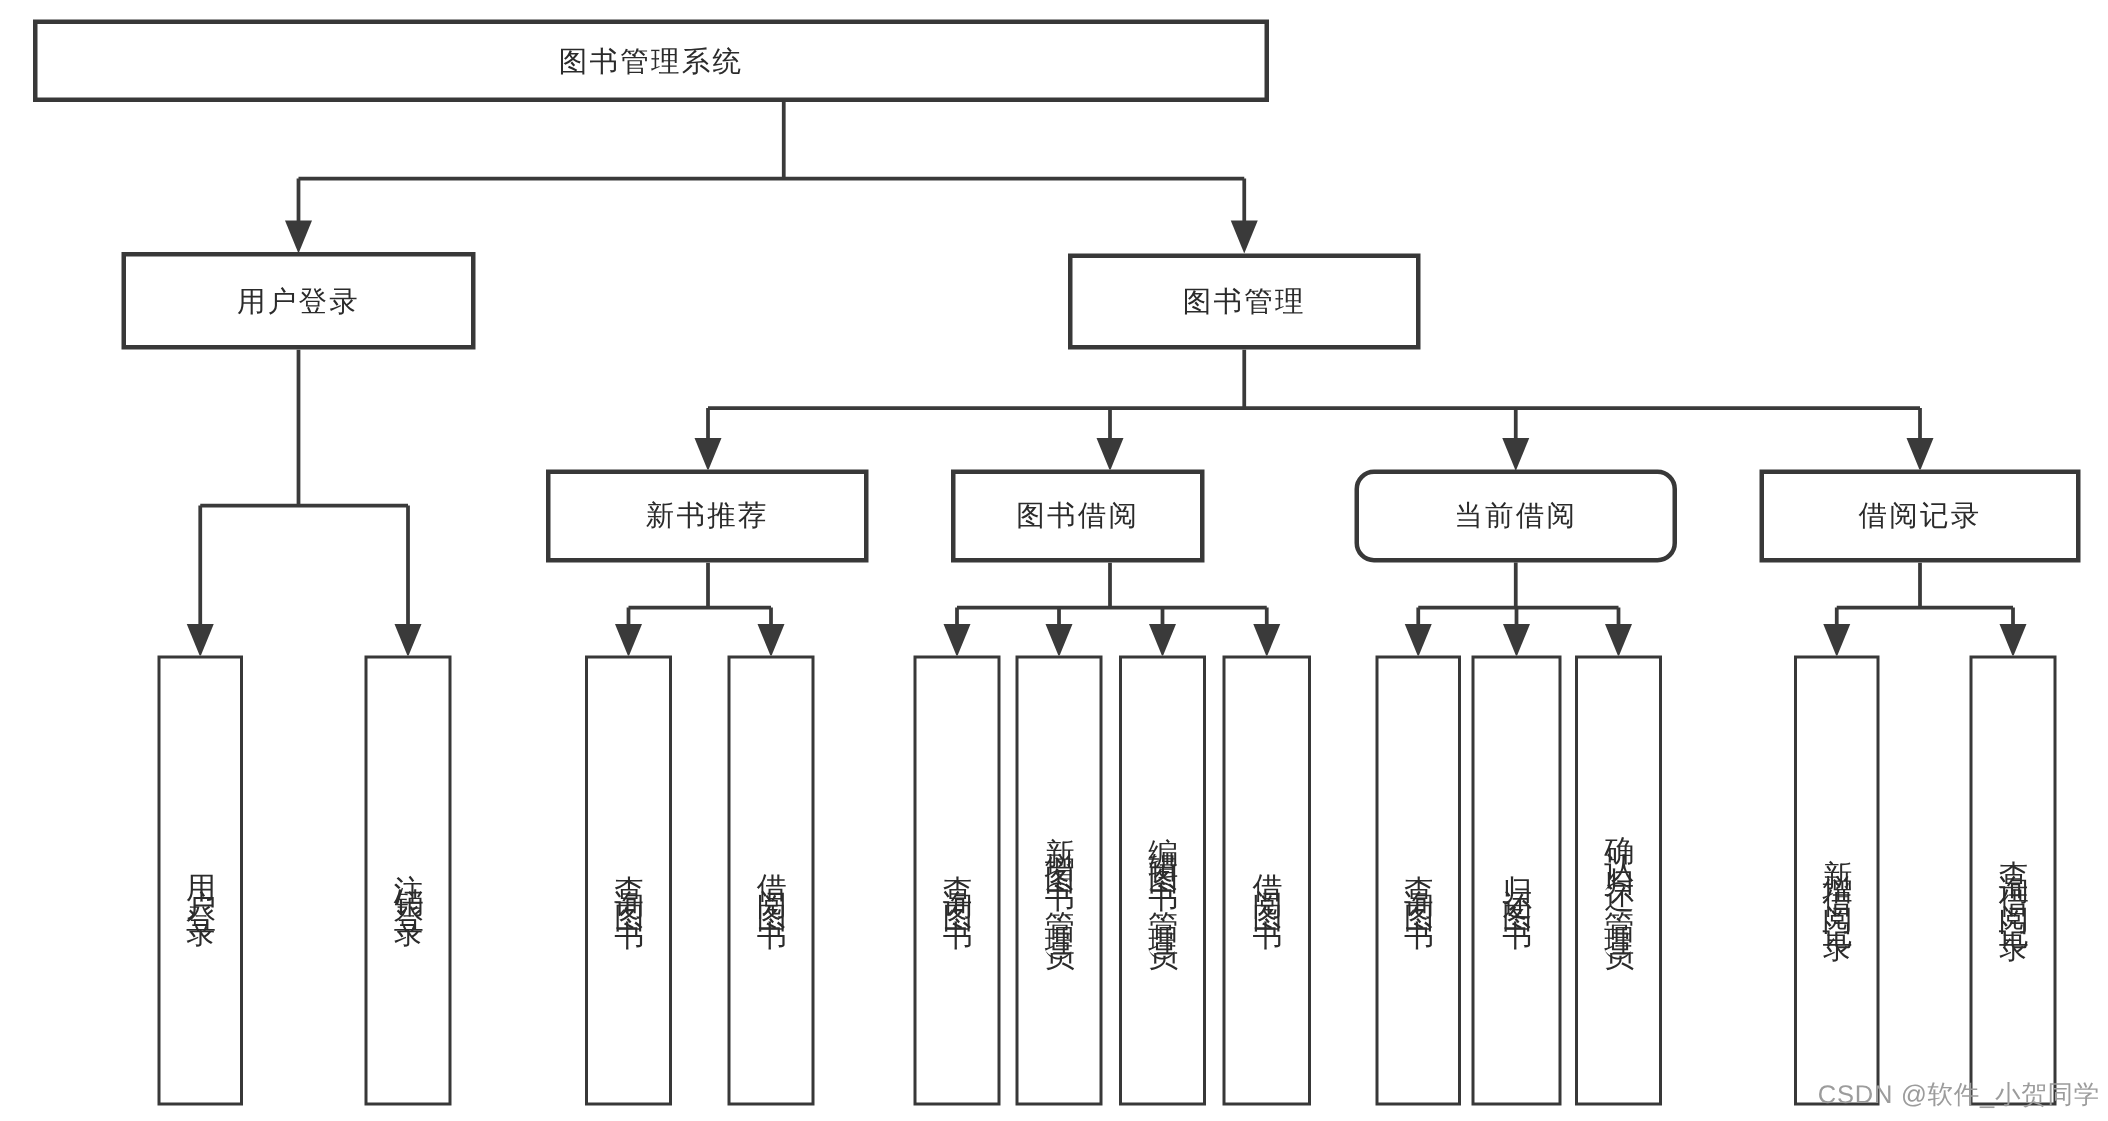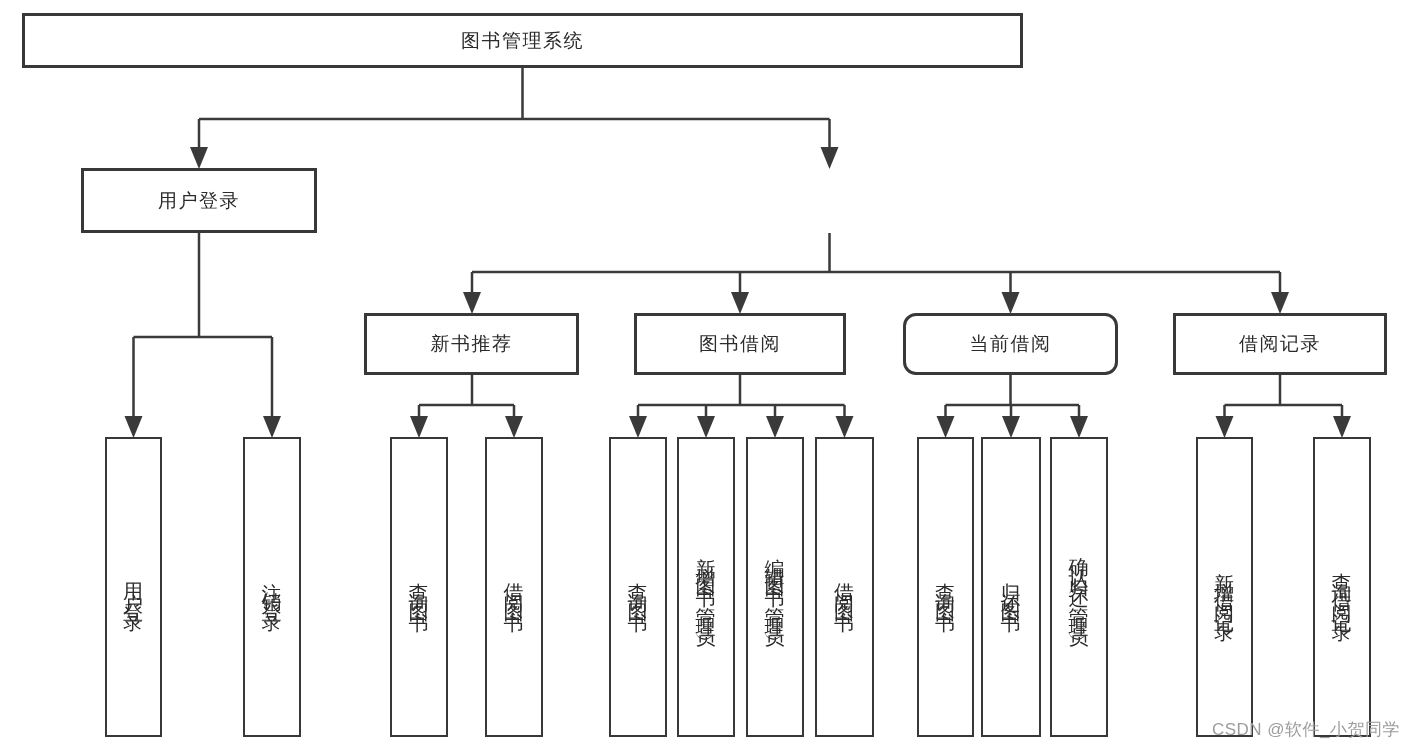--- a/index.html
+++ b/index.html
@@ -101,26 +101,27 @@
       <polygon points="766,416 784,416 775,438"></polygon>
       <polygon points="835.5,416 853.5,416 844.5,438"></polygon>
       <polygon points="936.5,416 954.5,416 945.5,438"></polygon>
       <polygon points="1002,416 1020,416 1011,438"></polygon>
       <polygon points="1070,416 1088,416 1079,438"></polygon>
       <polygon points="1215.5,416 1233.5,416 1224.5,438"></polygon>
       <polygon points="1333,416 1351,416 1342,438"></polygon>
     </g>
   </svg>
 
-  <div class="hbox" style="left:22px; top:13px; width:1001px; height:55px;">图书管理系统</div>
+  <div class="hbox" style="left:22px; top:13px; width:824px; height:55px;">图书管理系统</div>
 
   <div class="hbox" style="left:81px; top:168px; width:236px; height:65px;">用户登录</div>
+  <div class="hbox" style="left:712px; top:169px; width:235px; height:64px;">图书管理</div>
 
   <div class="hbox" style="left:364px; top:313px; width:215px; height:62px;">新书推荐</div>
-  <div class="hbox" style="left:634px; top:313px; width:212px; height:62px;">图书借阅</div>
+  <div class="hbox" style="left:634px; top:313px; width:169px; height:62px;">图书借阅</div>
   <div class="hbox" style="left:903px; top:313px; width:215px; height:62px;border-radius:13px;">当前借阅</div>
   <div class="hbox" style="left:1173px; top:313px; width:214px; height:62px;text-align:center;">借阅记录</div>
 
   <div class="vbox" style="left:105px; top:437px; width:57px; height:300px;">
     <span class="vtext">用户登录</span>
   </div>
   <div class="vbox" style="left:243px; top:437px; width:58px; height:300px;">
     <span class="vtext">注销登录</span>
   </div>
 

